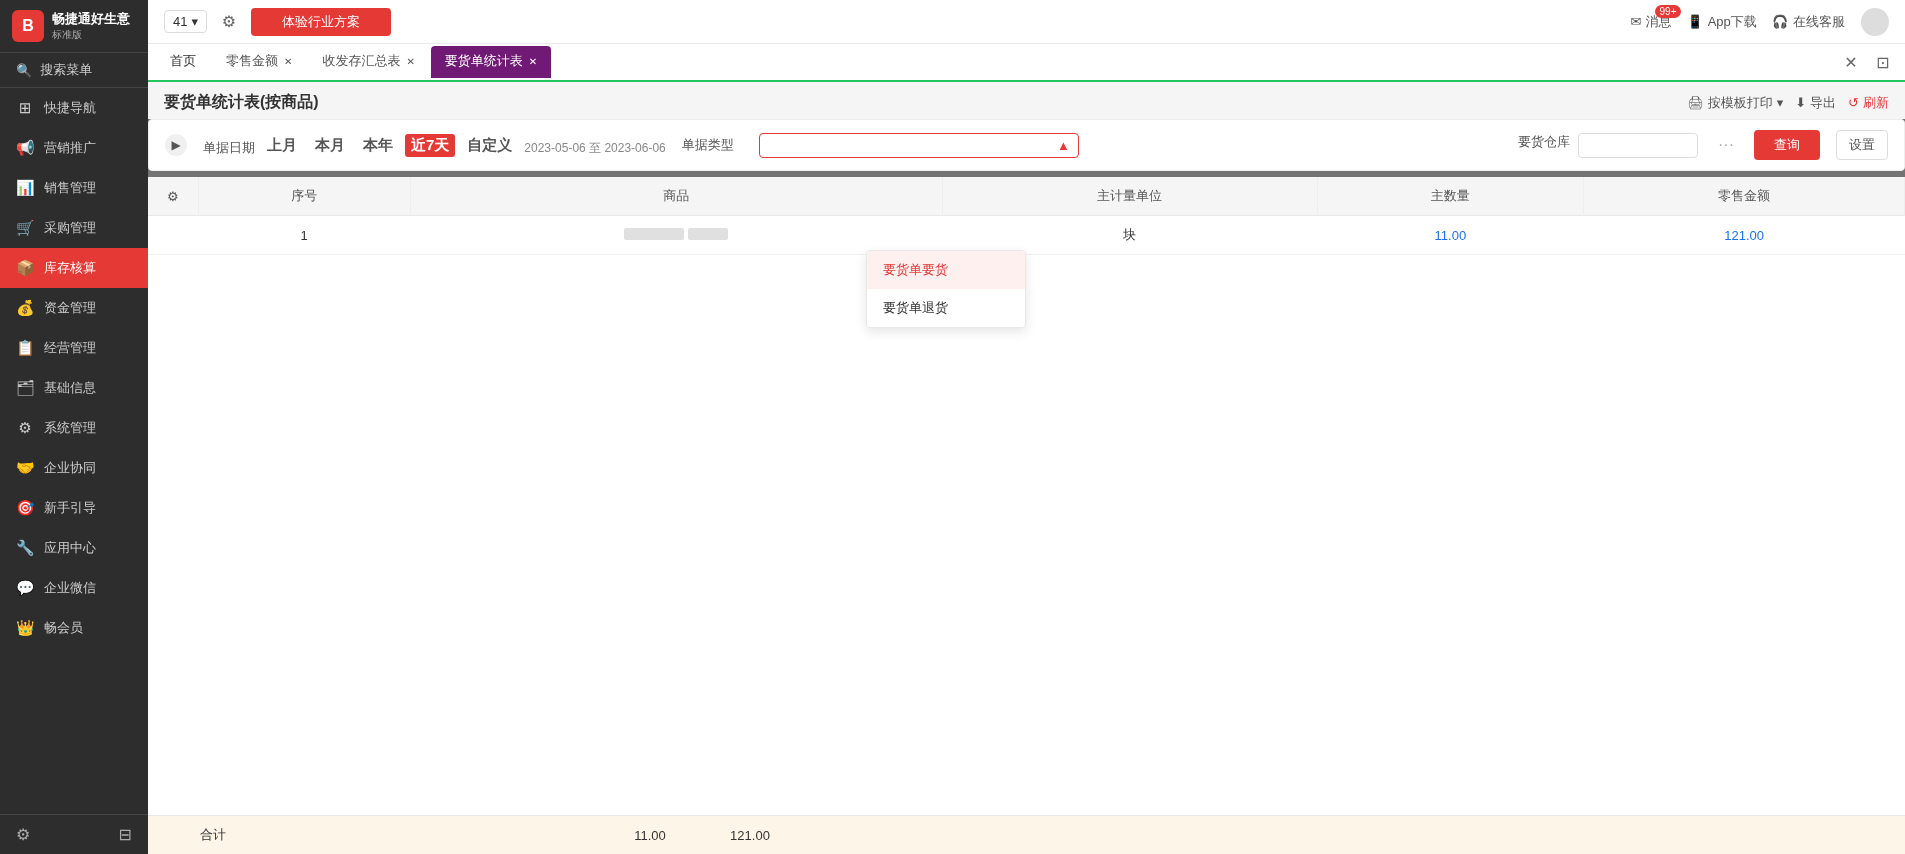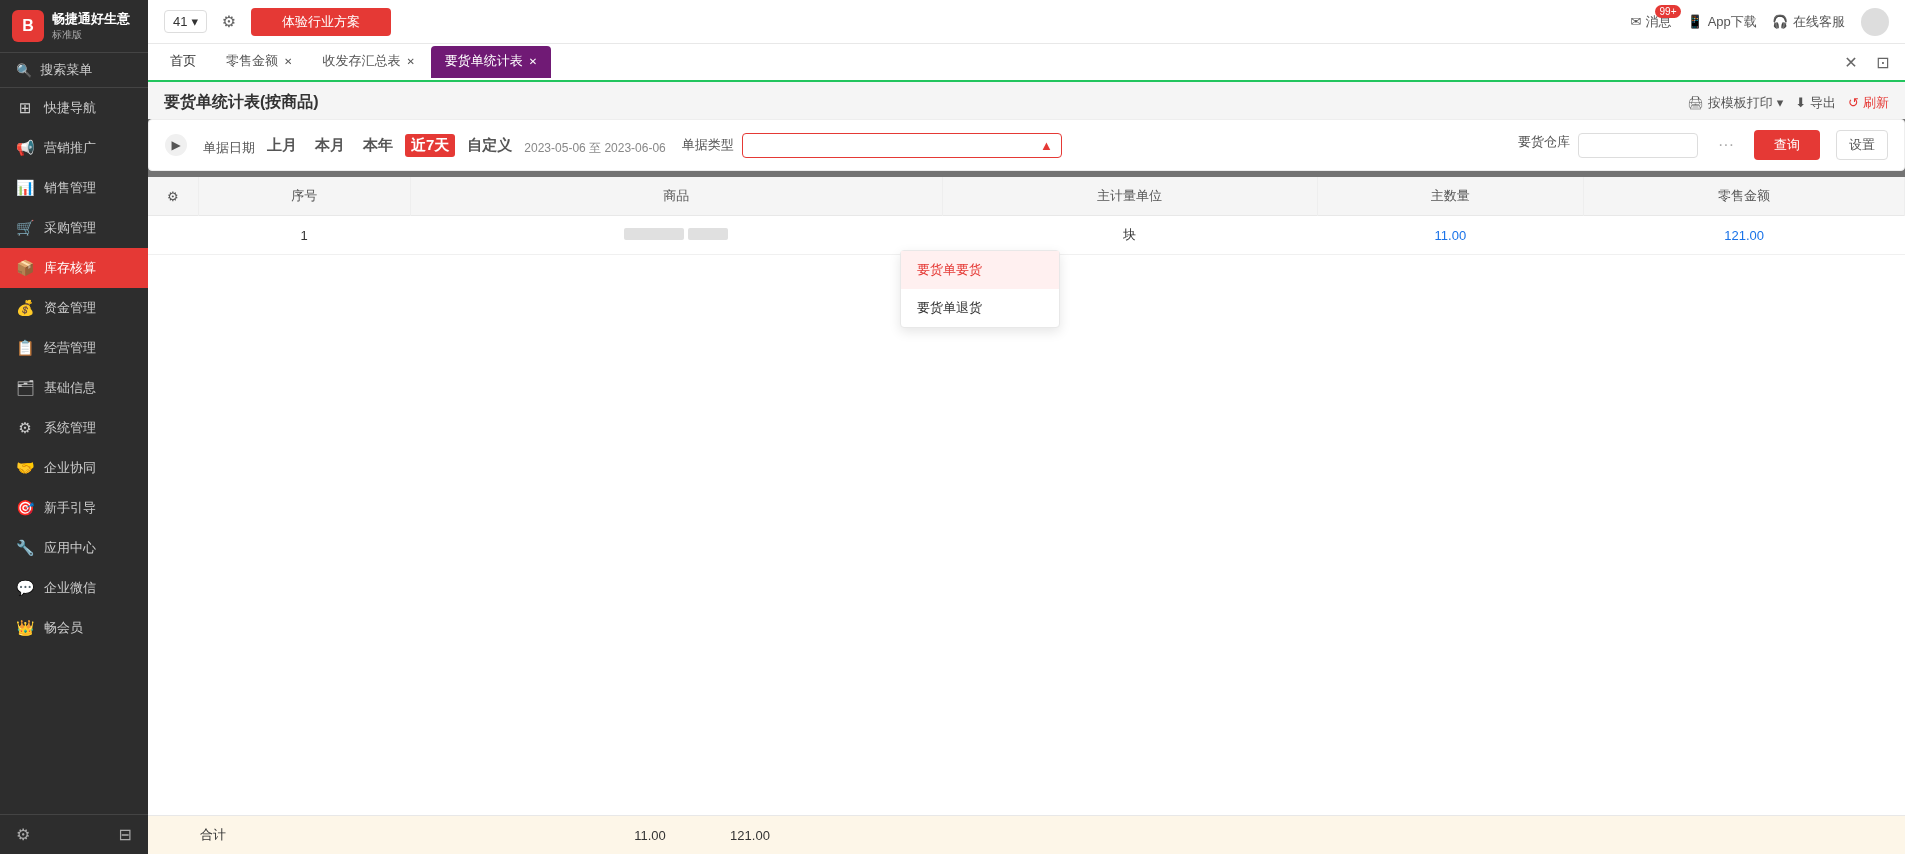--- a/index.html
+++ b/index.html
@@ -269,21 +269,21 @@
     .date-btn.hot {
       background: #e53935;
       color: white;
       padding: 2px 6px;
       border-radius: 3px;
     }
     .date-range { color: #888; font-size: 12px; }
     .filter-type-group {
       display: flex;
       align-items: center;
-      gap: 8px;
+      gap: 25px;
       flex: 1;
     }
     .filter-type-label { color: #555; white-space: nowrap; }
     .filter-type-input {
       flex: 1;
       max-width: 320px;
       border: 1px solid #e53935;
       border-radius: 4px;
       padding: 4px 8px;
       font-size: 13px;
@@ -325,21 +325,21 @@
       padding: 5px 12px;
       cursor: pointer;
       font-size: 13px;
       color: #555;
     }
 
     
     .dropdown-overlay {
       position: absolute;
       top: 168px;
-      left: 752px;
+      left: 718px;
       background: white;
       border: 1px solid #e8e8e8;
       border-radius: 4px;
       box-shadow: 0 4px 12px rgba(0,0,0,0.1);
       z-index: 100;
       min-width: 160px;
     }
     .dropdown-item {
       padding: 10px 16px;
       cursor: pointer;

